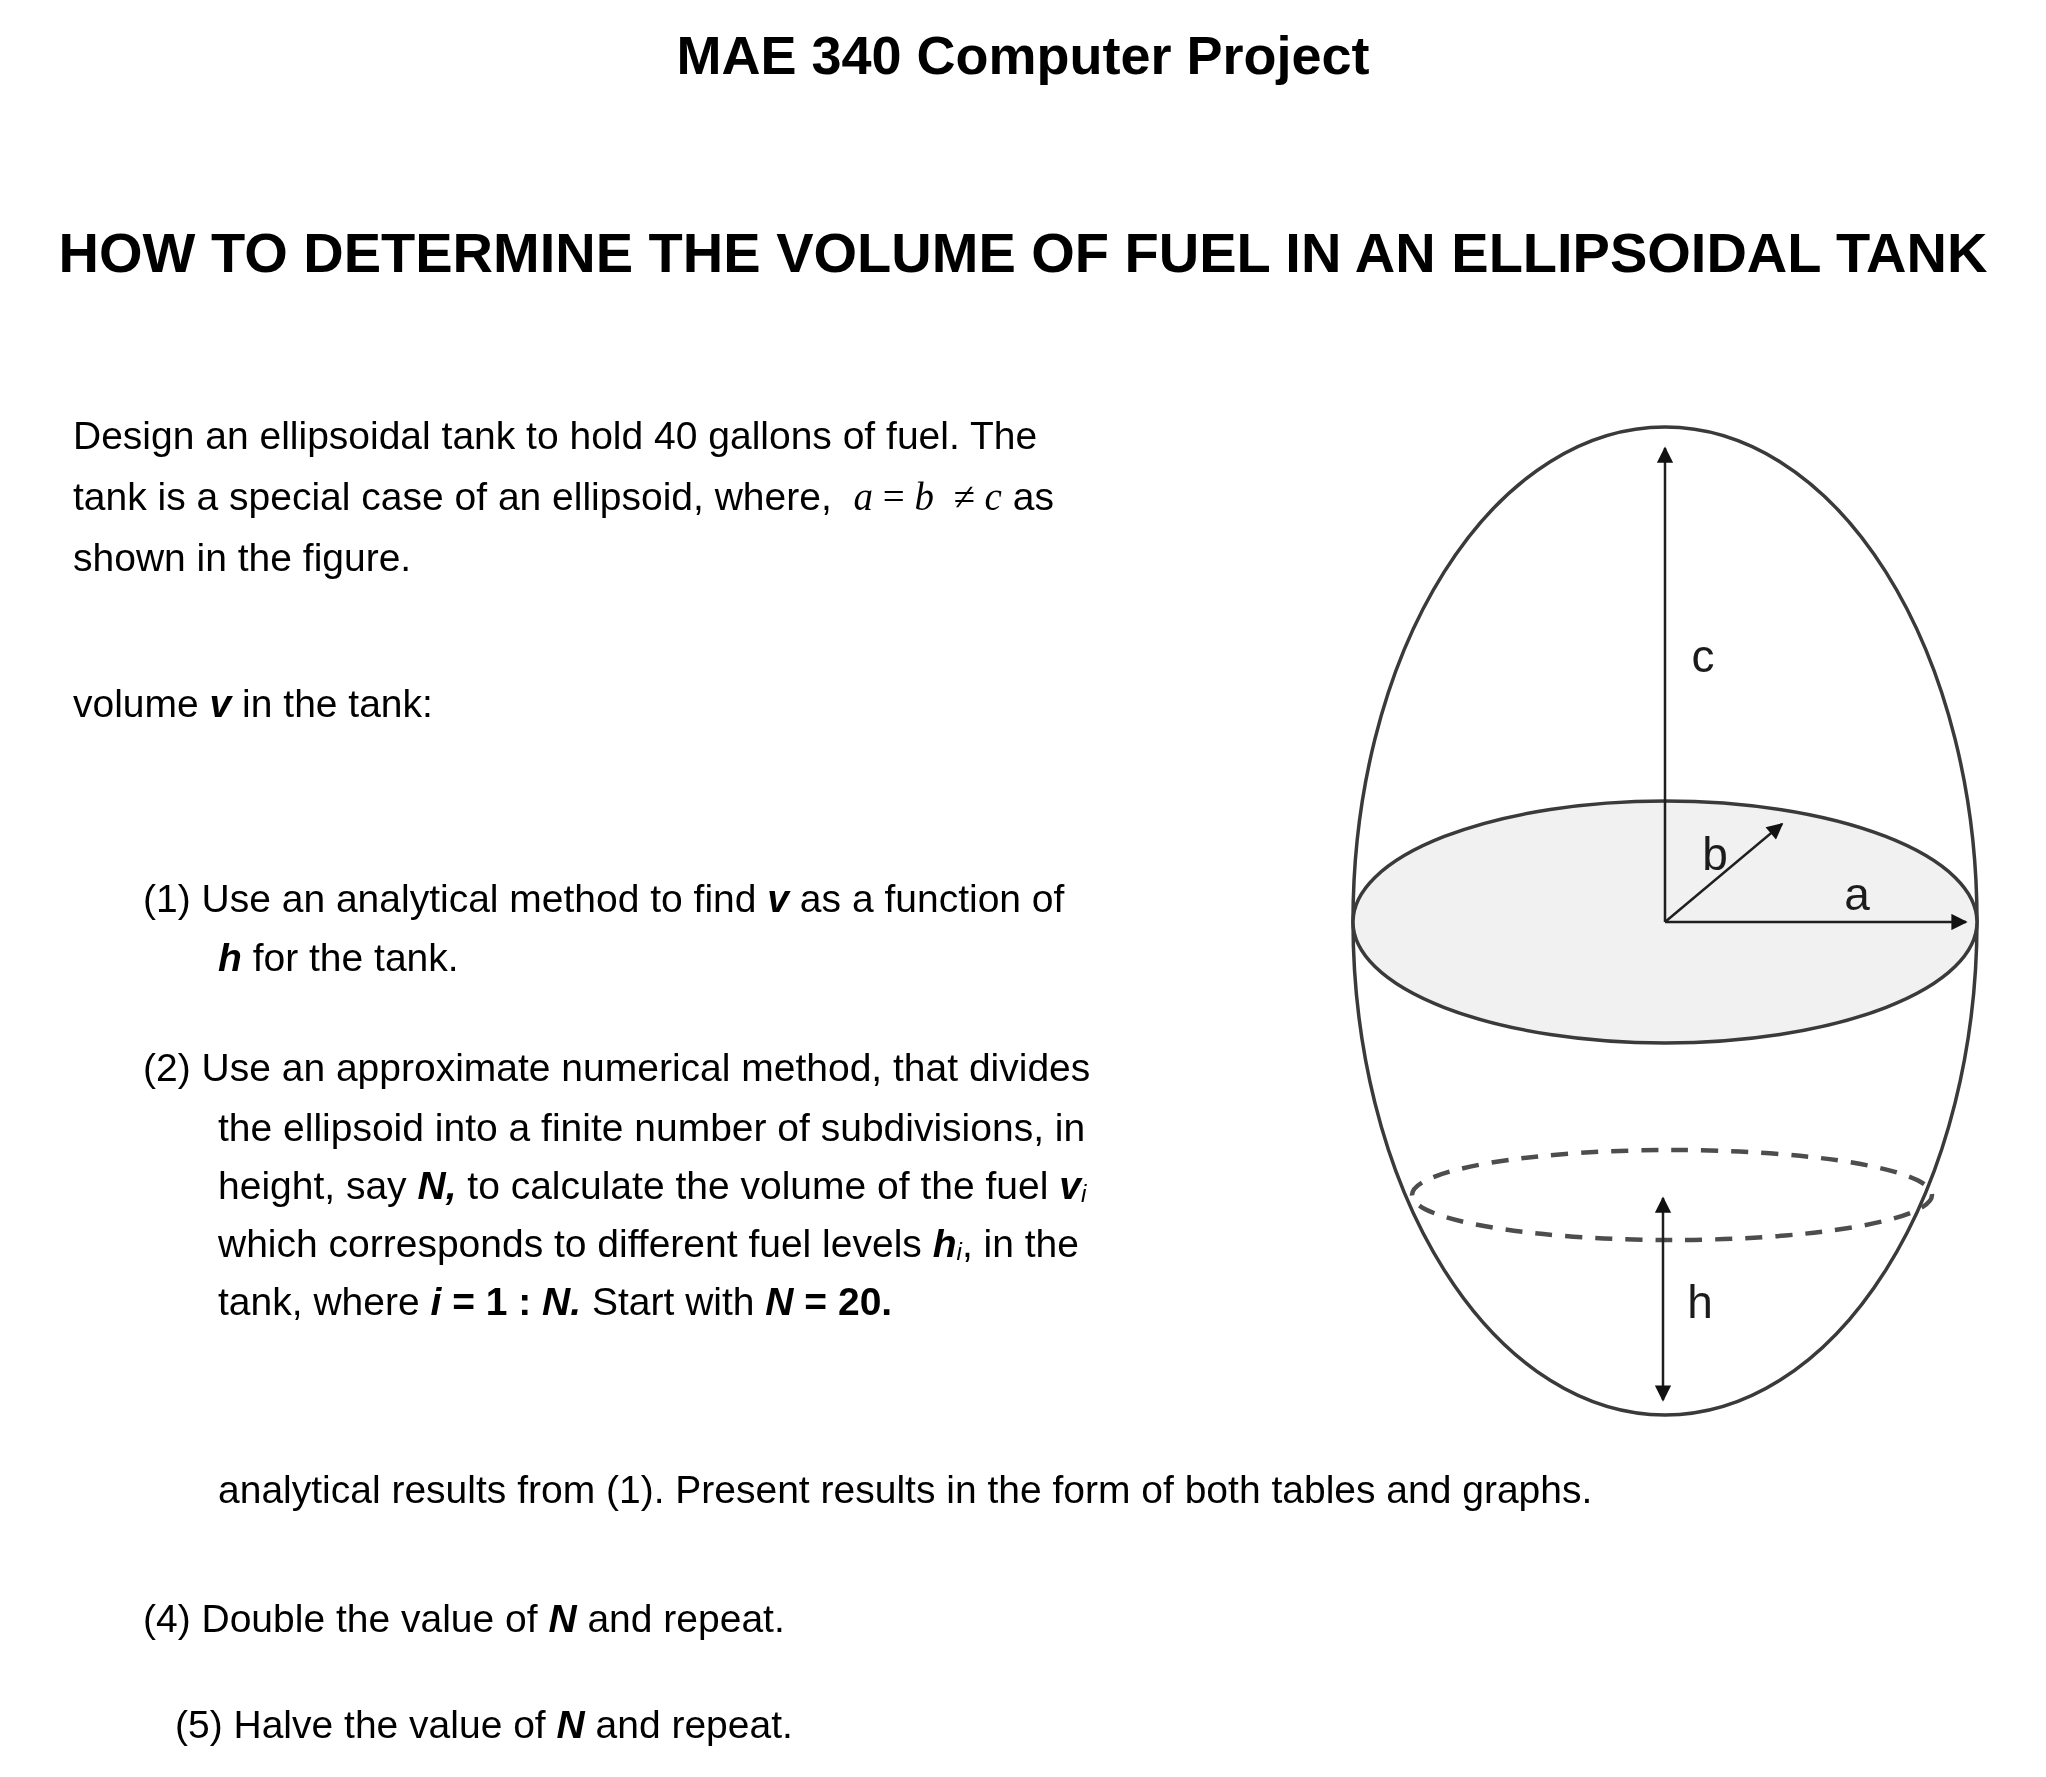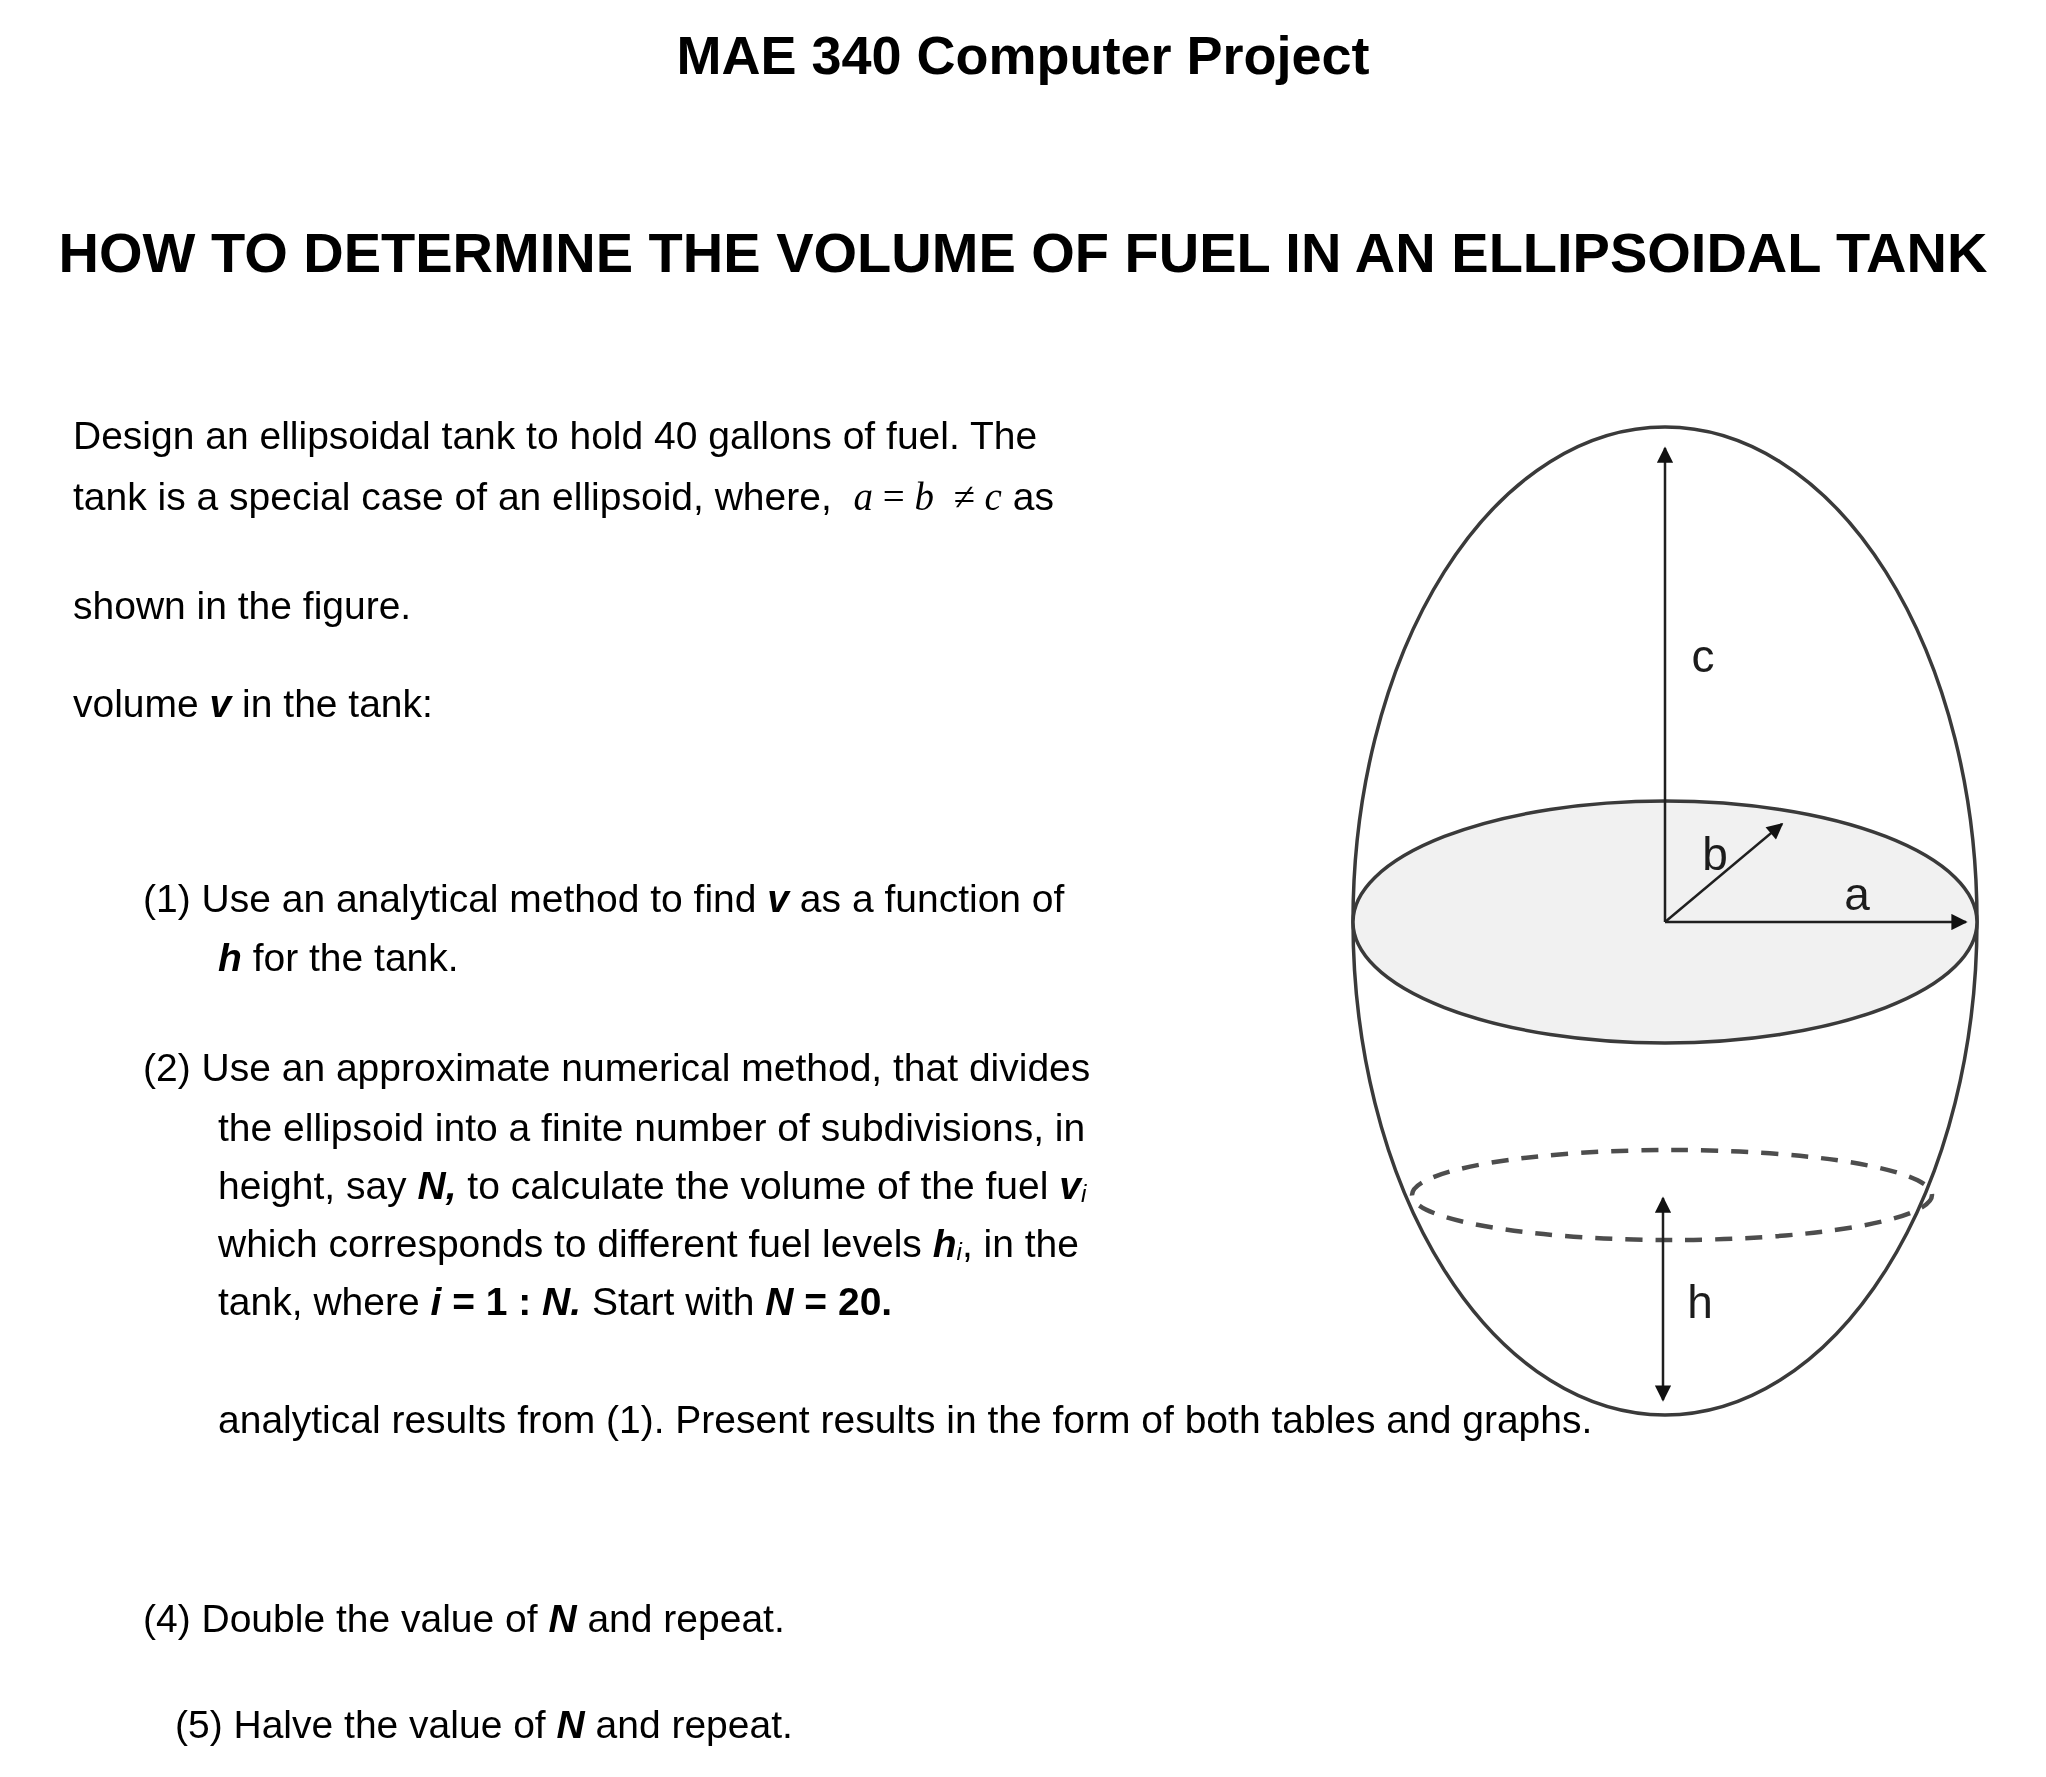--- a/index.html
+++ b/index.html
@@ -43,34 +43,34 @@
 </head>
 <body>
 
 <div class="page">
 
   <div class="doc-title">MAE 340 Computer Project</div>
   <div class="doc-subtitle">HOW TO DETERMINE THE VOLUME OF FUEL IN AN ELLIPSOIDAL TANK</div>
 
   <div class="line" style="left:73px;top:416px;"><span class="sg-n">Design an ellipsoidal tank to hold 40 gallons of fuel. The</span></div>
   <div class="line" style="left:73px;top:477px;"><span class="sg-n">tank is a special case of an ellipsoid, where,  </span><span class="sg-mi">a</span><span class="sg-m"> = </span><span class="sg-mi">b</span><span class="sg-m">  ≠ </span><span class="sg-mi">c</span><span class="sg-n"> as</span></div>
-  <div class="line" style="left:73px;top:538px;margin-top:48px;"><span class="sg-n">shown in the figure.</span></div>
+  <div class="line" style="left:73px;top:538px;"><span class="sg-n">shown in the figure.</span></div>
 
   <div class="line" style="left:73px;top:684px;"><span class="sg-n">volume </span><span class="sg-bi">v</span><span class="sg-n"> in the tank:</span></div>
 
   <div class="line" style="left:143px;top:879px;"><span class="sg-n">(1) Use an analytical method to find </span><span class="sg-bi">v</span><span class="sg-n"> as a function of</span></div>
   <div class="line" style="left:218px;top:938px;"><span class="sg-bi">h</span><span class="sg-n"> for the tank.</span></div>
 
   <div class="line" style="left:143px;top:1048px;"><span class="sg-n">(2) Use an approximate numerical method, that divides</span></div>
   <div class="line" style="left:218px;top:1108px;"><span class="sg-n">the ellipsoid into a finite number of subdivisions, in</span></div>
   <div class="line" style="left:218px;top:1166px;"><span class="sg-n">height, say </span><span class="sg-bi">N,</span><span class="sg-n"> to calculate the volume of the fuel </span><span class="sg-bi">v</span><span class="sg-sub">i</span></div>
   <div class="line" style="left:218px;top:1224px;"><span class="sg-n">which corresponds to different fuel levels </span><span class="sg-bi">h</span><span class="sg-sub">i</span><span class="sg-n">, in the</span></div>
   <div class="line" style="left:218px;top:1282px;"><span class="sg-n">tank, where </span><span class="sg-bi">i</span><span class="sg-b"> = 1 : </span><span class="sg-bi">N.</span><span class="sg-n"> Start with </span><span class="sg-bi">N</span><span class="sg-b"> = 20.</span></div>
 
-  <div class="line" style="left:218px;top:1400px;"><span class="sg-n">analytical results from (1). Present results in the form of both tables and graphs.</span></div>
+  <div class="line" style="left:218px;top:1470px;"><span class="sg-n">analytical results from (1). Present results in the form of both tables and graphs.</span></div>
 
   <div class="line" style="left:143px;top:1599px;"><span class="sg-n">(4) Double the value of </span><span class="sg-bi">N</span><span class="sg-n"> and repeat.</span></div>
 
   <div class="line" style="left:127px;top:1705px;margin-left:48px;"><span class="sg-n">(5) Halve the value of </span><span class="sg-bi">N</span><span class="sg-n"> and repeat.</span></div>
 
   <svg class="fig" viewBox="0 0 716 1060">
     <defs>
       <marker id="ah" viewBox="0 0 10 10" refX="9" refY="5" markerWidth="8" markerHeight="6.5" orient="auto-start-reverse">
         <path d="M0,0 L10,5 L0,10 z" fill="#111111"></path>
       </marker>

